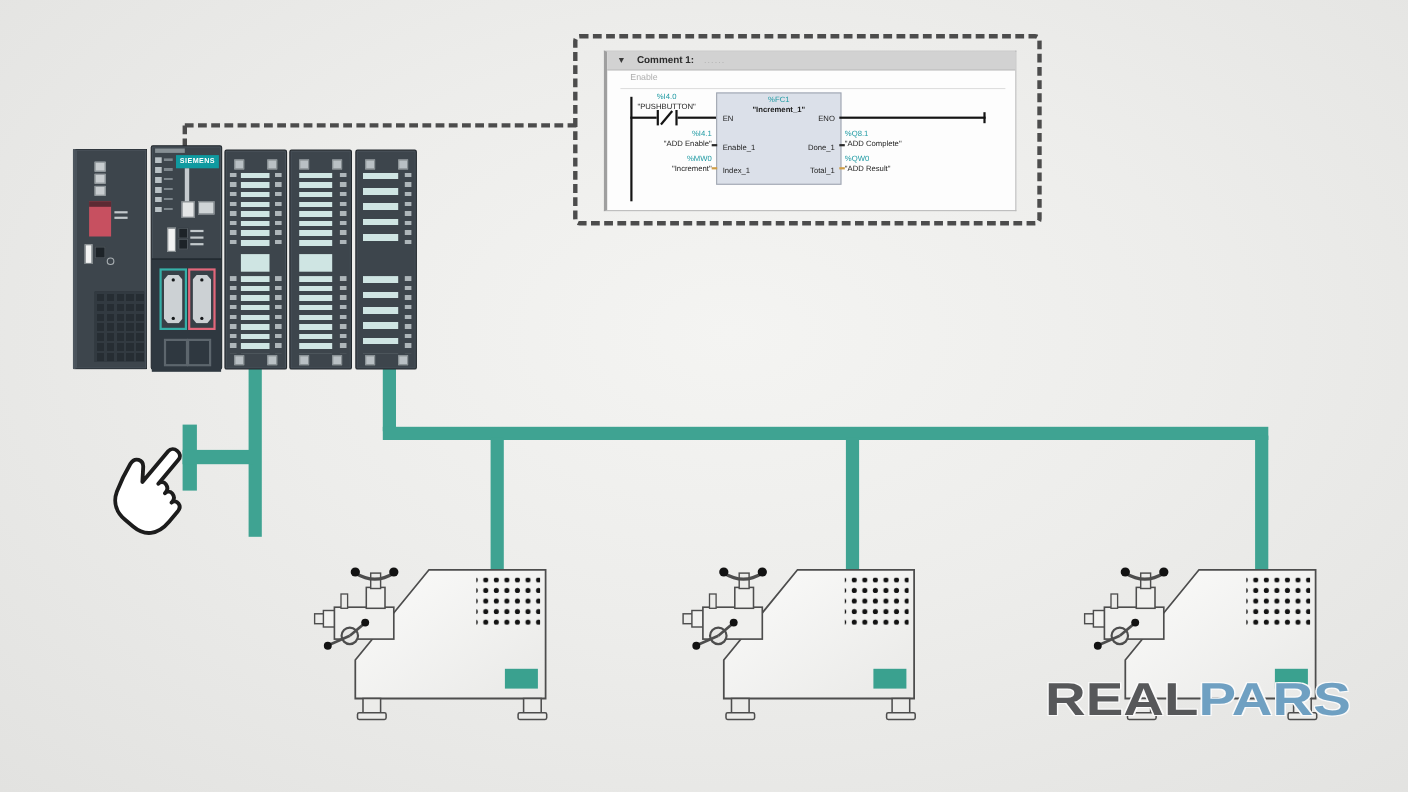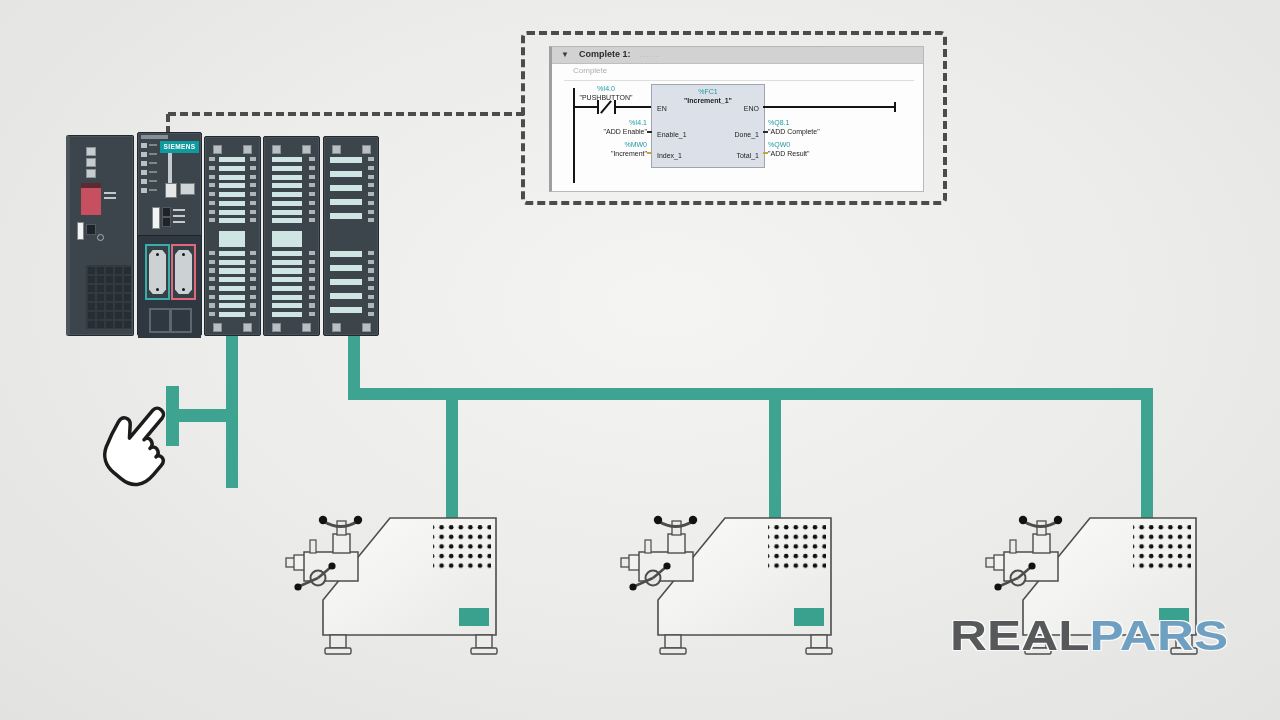--- a/index.html
+++ b/index.html
@@ -81,24 +81,24 @@
 
 <div id="stage">
 
   <div class="dash-v" style="left:166px;top:114px;height:20px;"></div>
   <div class="dash-h" style="left:168px;top:112px;width:356px;"></div>
 
   <div id="callout">
     <div id="ladder-panel">
       <div id="net-header">
         <span class="tri">▼</span>
-        <span class="ttl">Complete 1:</span>
+        <span class="ttl">Comment 1:</span>
         <span class="dots">......</span>
       </div>
-      <div id="net-comment">Complete</div>
+      <div id="net-comment">Enable</div>
       <div id="net-sep"></div>
 
       <div class="lline" style="left:21px;top:41px;width:2px;height:95px;"></div>
       <div class="lline" style="left:21px;top:59px;width:24px;height:2px;"></div>
 
       <div class="lline" style="left:45px;top:53px;width:2px;height:14px;"></div>
       <div class="lline" style="left:62px;top:53px;width:2px;height:14px;"></div>
       <div class="lline" style="left:53px;top:52px;width:2px;height:16px;transform:rotate(40deg);"></div>
       <div class="lline" style="left:64px;top:59px;width:35px;height:2px;"></div>
       <div class="ltxt teal-t" style="left:14px;top:37px;width:80px;text-align:center;">%I4.0</div>

